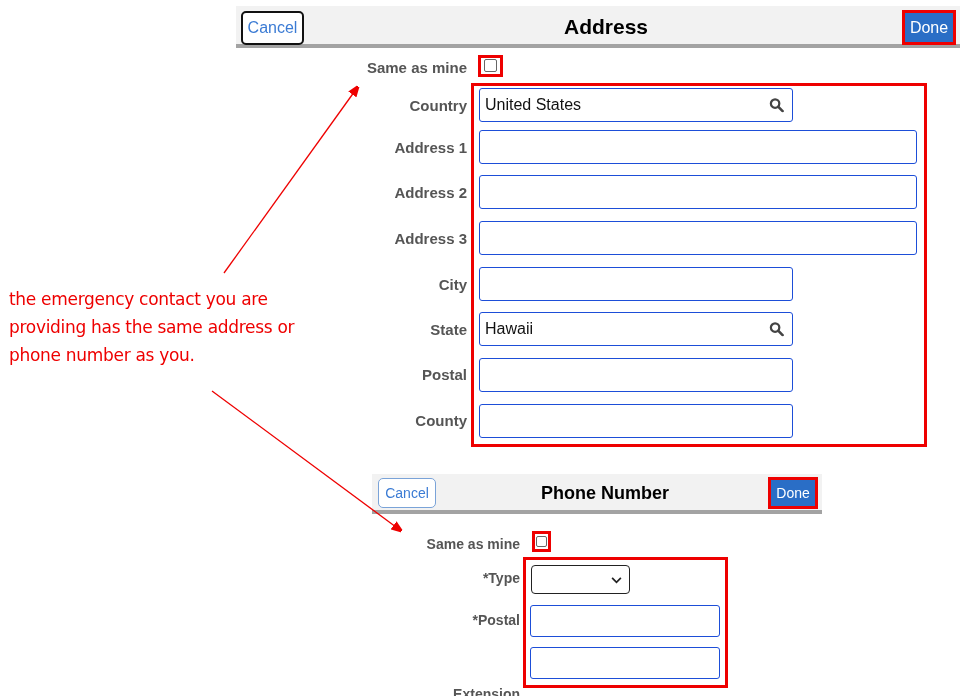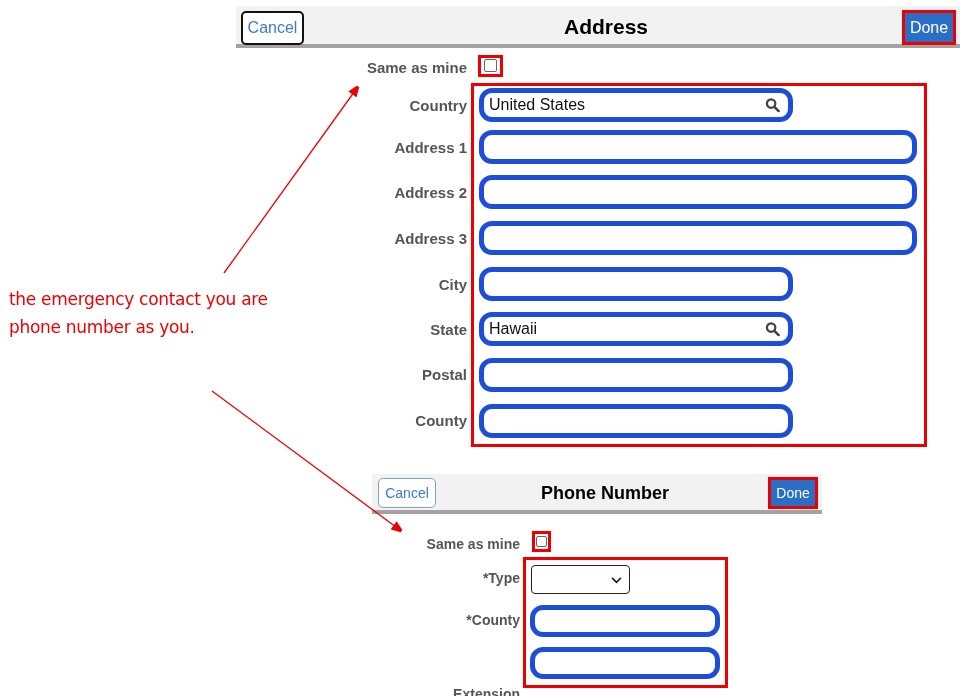--- a/index.html
+++ b/index.html
@@ -25,21 +25,21 @@
     position:absolute; background:#2a6ec6; color:#fff; box-sizing:border-box;
     display:flex; align-items:center; justify-content:center; cursor:pointer;text-align:right;
   }
 
   .red-box { position:absolute; border:3px solid #ee0000; box-sizing:border-box; }
 
   .label {
     position:absolute; font-weight:bold; color:#555; font-size:15px; text-align:right;
   }
   .field {
-    position:absolute; background:#fff; border:5px solid #1d4ed8; border-radius:13px;
+    position:absolute; background:#fff; border:1px solid #1d4ed8; border-radius:3px;
     box-sizing:border-box; font-size:16px; color:#111; padding-left:5px;
     display:flex; align-items:center;
   }
   .search-icon {
     position:absolute; right:8px; top:50%; transform:translateY(-50%);
     width:15px; height:15px;
   }
   .checkbox {
     position:absolute; width:13px; height:13px; border:1px solid #666; border-radius:2px;
     background:#fff; box-sizing:border-box; cursor:pointer;
@@ -125,32 +125,33 @@
 <div class="red-box" style="left:523px; top:557px; width:205px; height:131px;"></div>
 
 <div class="label" style="left:420px; top:570px; width:100px; font-size:14px;">*Type</div>
 <div class="field" style="left:531px; top:565px; width:99px; height:29px; border:1.5px solid #222; border-radius:4px;">
   <span></span>
   <svg viewBox="0 0 12 8" style="position:absolute; right:7px; top:11px; width:11px; height:7px;">
     <polyline points="1,1 6,6 11,1" fill="none" stroke="#222" stroke-width="2"></polyline>
   </svg>
 </div>
 
-<div class="label" style="left:420px; top:612px; width:100px; font-size:14px;">*County</div>
+<div class="label" style="left:420px; top:612px; width:100px; font-size:14px;">*Postal</div>
 <div class="field" style="left:530px; top:605px; width:190px; height:32px;">
   <span></span>
 </div>
 
 <div class="label" style="left:420px; top:654px; width:100px; font-size:14px;margin-top:32px;">Extension</div>
 <div class="field" style="left:530px; top:647px; width:190px; height:32px;">
   <span></span>
 </div>
 
 <div class="annot" style="left:9px; top:285px; width:340px;">
   <div>the emergency contact you are</div>
+  <div>providing has the same address or</div>
   <div>phone number as you.</div>
 </div>
 
 <svg width="960" height="696" style="position:absolute; left:0; top:0; pointer-events:none;">
   <defs>
     <marker id="arrowhead" markerWidth="10" markerHeight="10" refX="8" refY="5" orient="auto" markerUnits="userSpaceOnUse">
       <polygon points="0,0 14,5 0,10" fill="#ee0000"></polygon>
     </marker>
   </defs>
   <line x1="224" y1="273" x2="357" y2="88" stroke="#ee0000" stroke-width="1.3" marker-end="url(#arrowhead)"></line>

